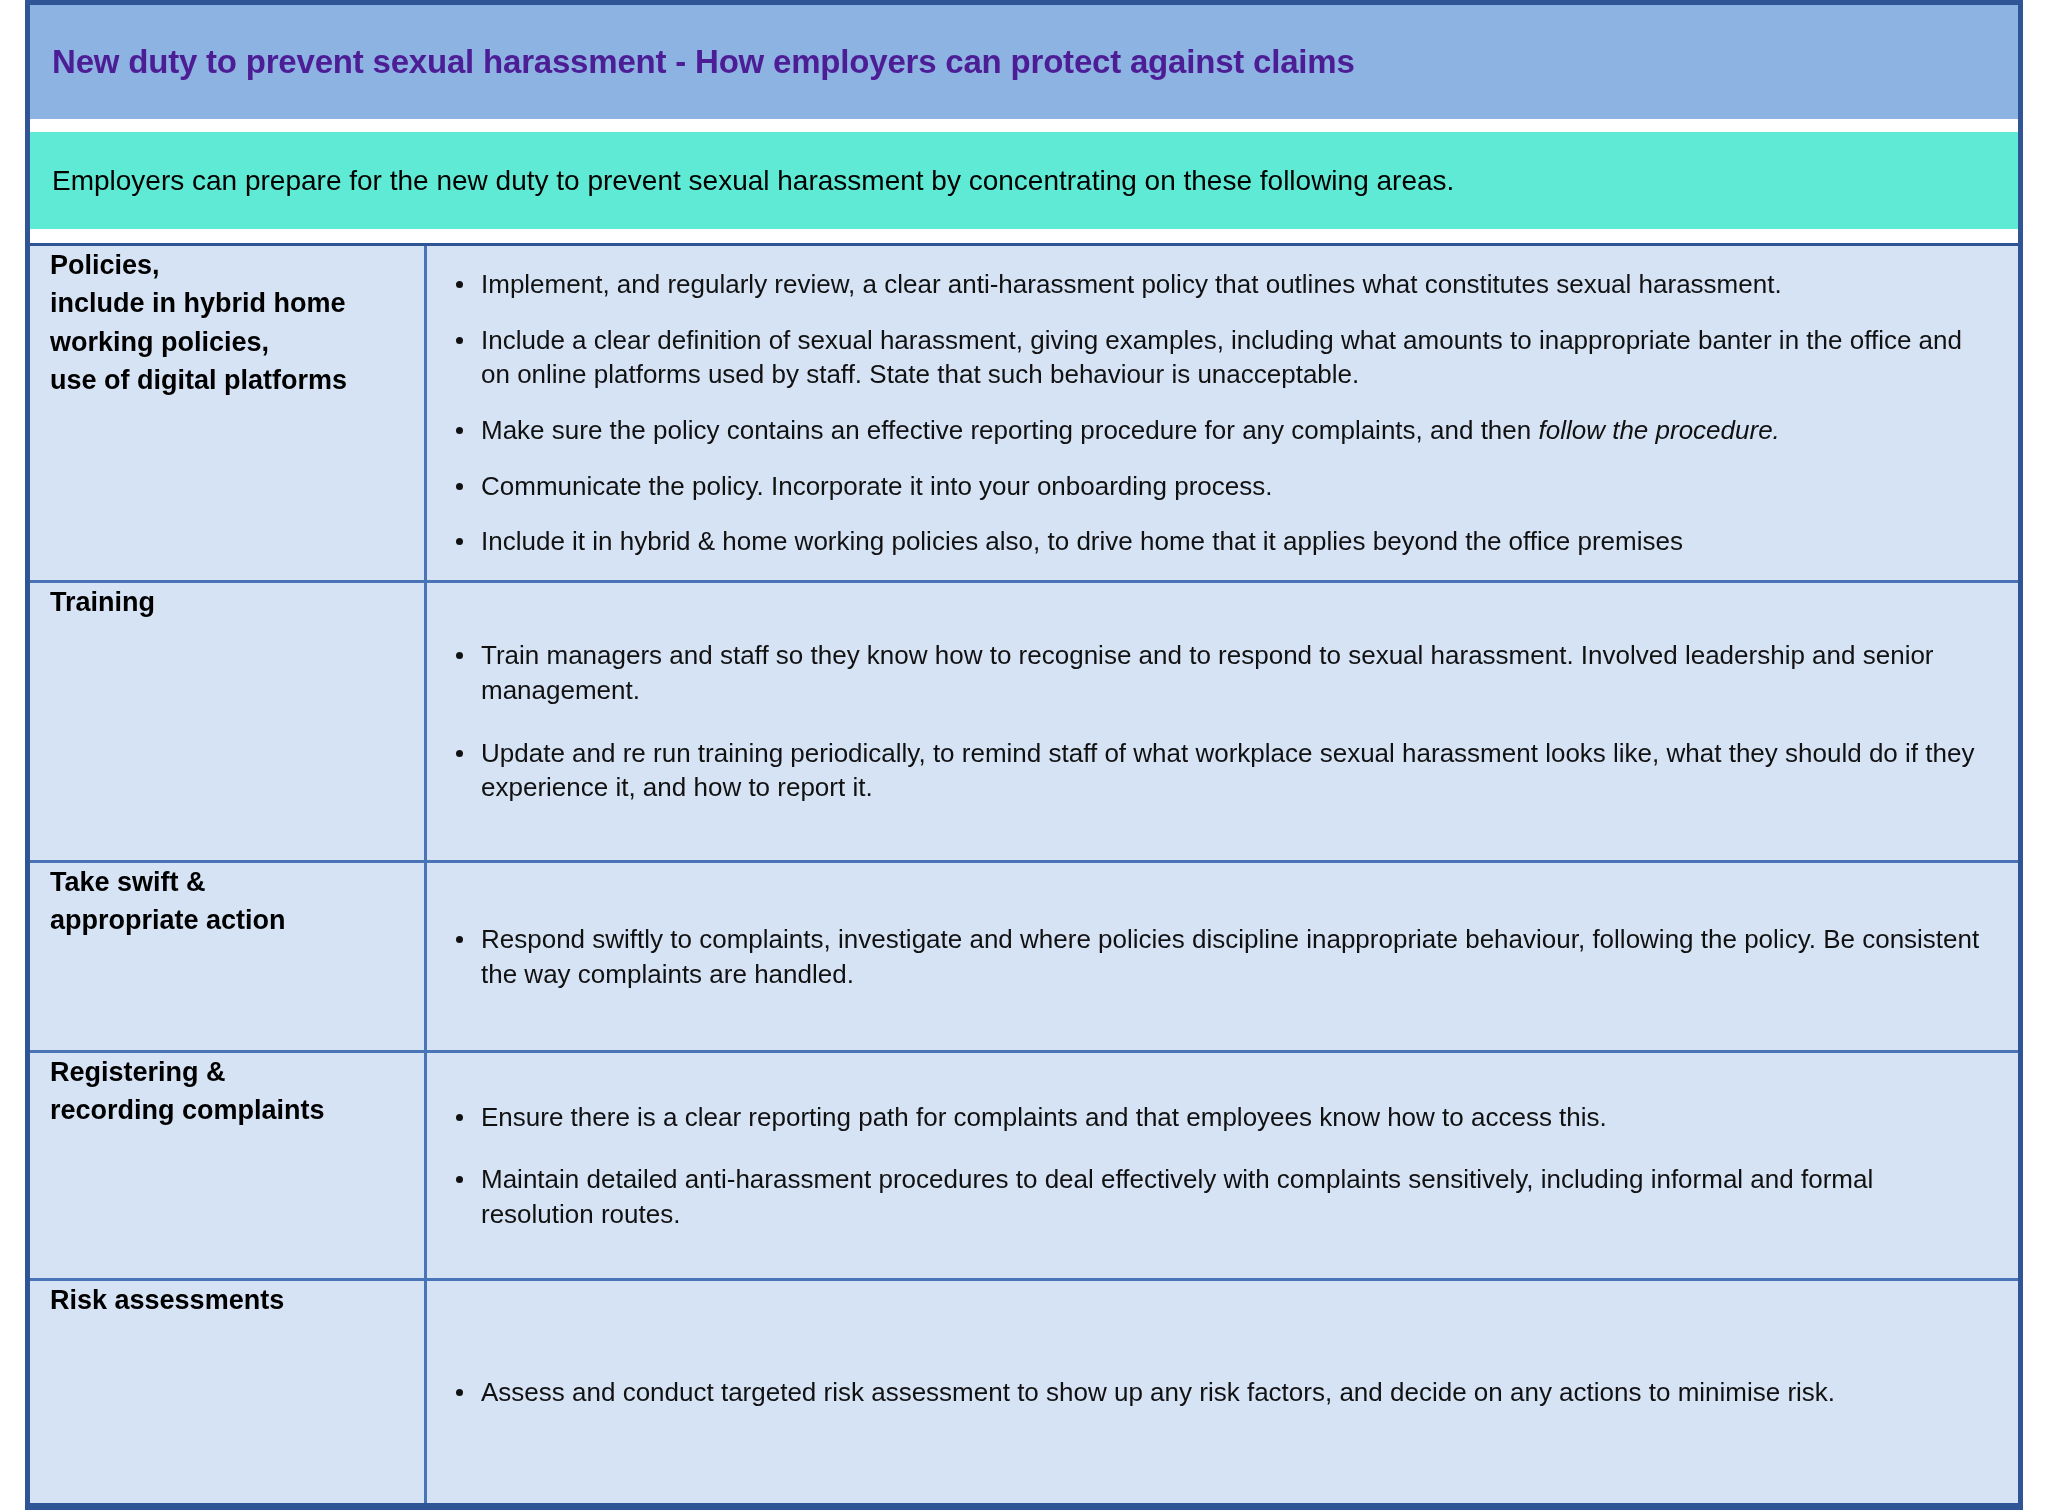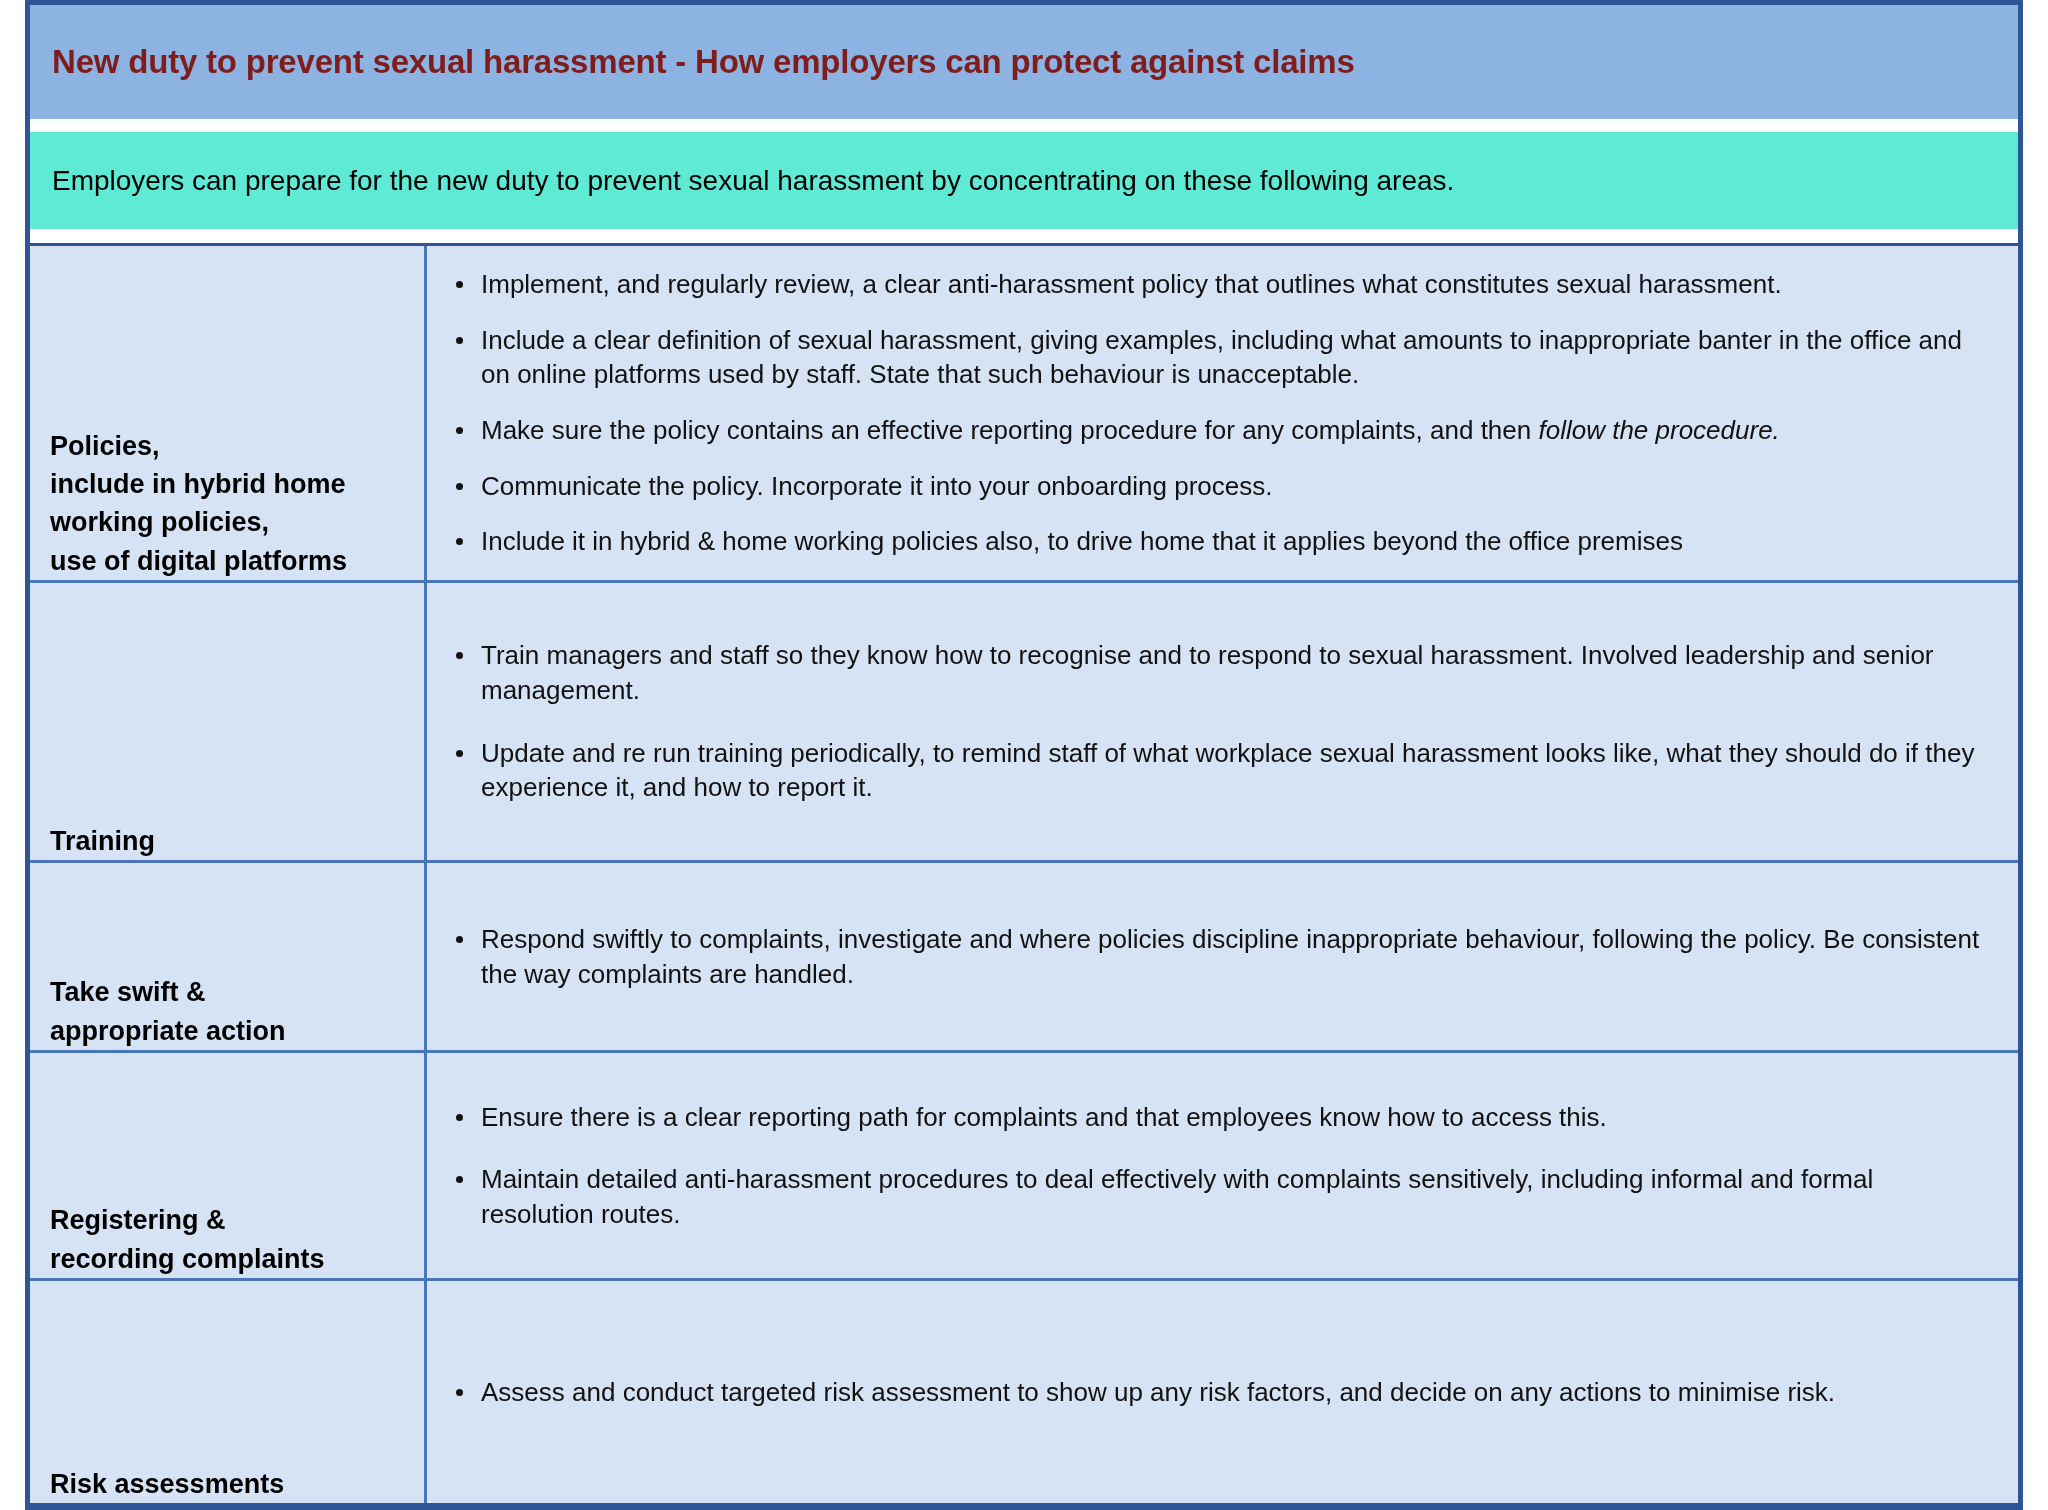--- a/index.html
+++ b/index.html
@@ -43,21 +43,21 @@
   .title-band {
     background: #8db3e2;
     height: 114px;
     flex: 0 0 114px;
     display: flex;
     align-items: center;
     box-sizing: border-box;
     padding: 0 22px;
   }
   .title-text {
-    color: #7f1d1d;
+    color: #4c1d95;
     font-size: 33px;
     font-weight: bold;
     font-family: "Liberation Sans", sans-serif;
     letter-spacing: -0.2px;
     white-space: nowrap;
   }
 
   .gap-white {
     background: #ffffff;
     flex: 0 0 13px;
@@ -108,21 +108,21 @@
   .row-swift         { flex: 0 0 190px; }
   .row-registering   { flex: 0 0 228px; }
   .row-risk          { flex: 1 1 auto; }
 
   .cell-label {
     flex: 0 0 397px;
     box-sizing: border-box;
     border-right: 3px solid #4a74b8;
     display: flex;
     flex-direction: column;
-    justify-content: flex-end;
+    justify-content: flex-start;
     padding: 0 4px 0 20px;
   }
   .label-text {
     font-size: 27px;
     font-weight: bold;
     color: #000000;
     line-height: 1.42;
     font-family: "Liberation Sans", sans-serif;
   }
   .label-line { display: block; }

